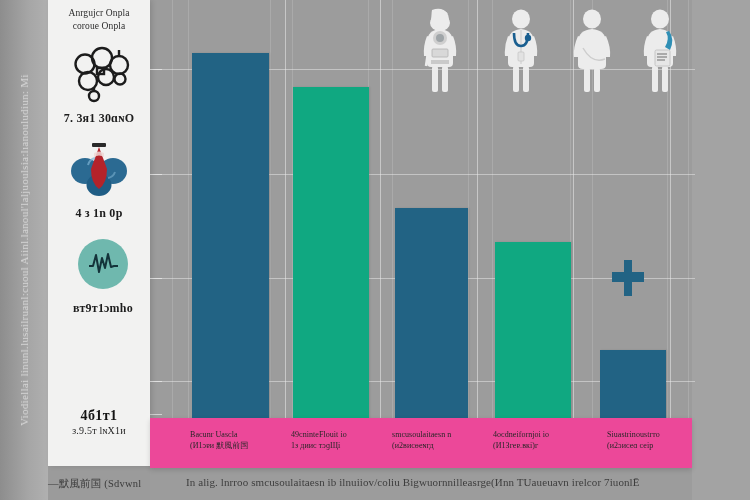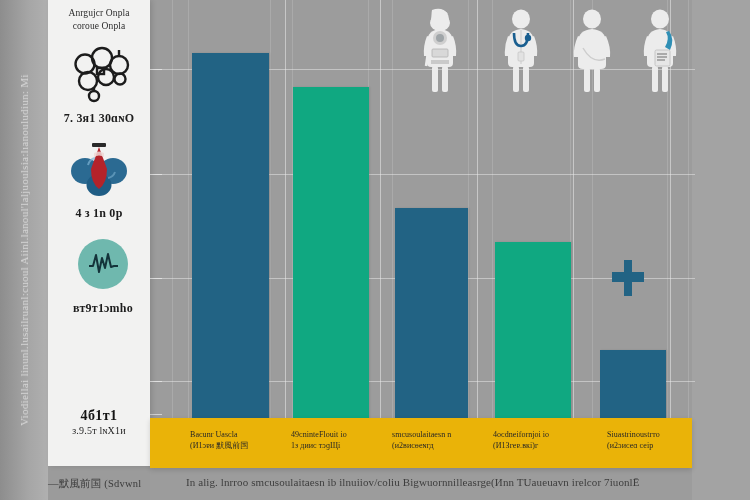--- a/index.html
+++ b/index.html
@@ -141,21 +141,21 @@
     filter: blur(0.35px);
   }
 
   
   .legend-panel {
     position: absolute;
     left: 150px;
     top: 418px;
     width: 542px;
     height: 50px;
-    background: #eab308;
+    background: #ec4899;
     box-shadow: 0 2px 5px rgba(0,0,0,0.14);
   }
   .legend-item {
     position: absolute;
     top: 12px;
     text-align: left;
   }
   .legend-item span {
     display: block;
     font-size: 8px;

